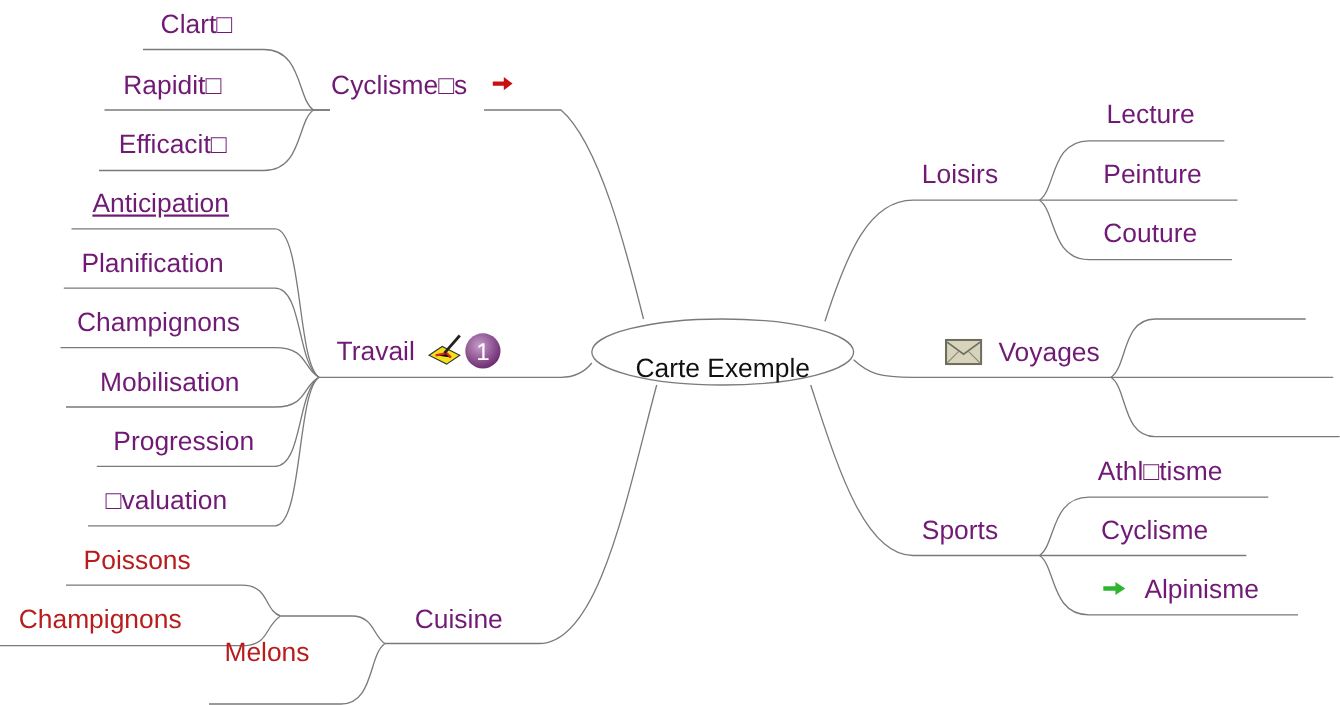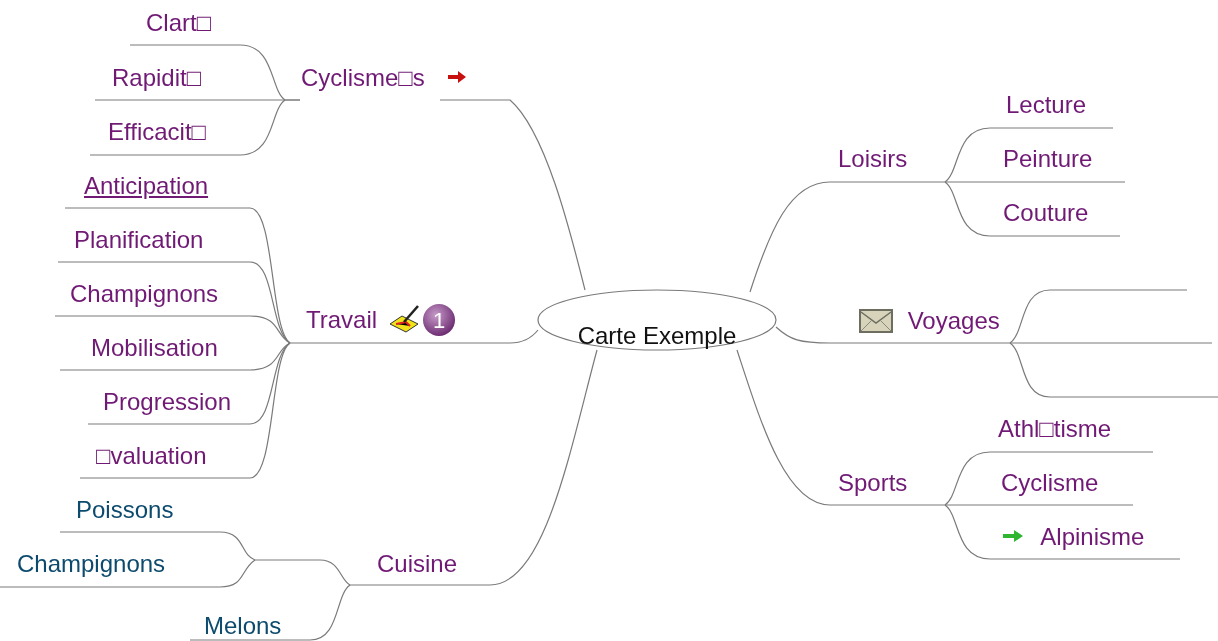--- a/index.html
+++ b/index.html
@@ -1,20 +1,20 @@
 <!DOCTYPE html>
 <html><head>
 <meta charset="utf-8">
 <style>
   html, body { margin:0; padding:0; background:#ffffff; }
   body { width:1218px; height:641px; position:relative; overflow:hidden;
          font-family:"Liberation Sans", sans-serif; }
   #links { position:absolute; left:0; top:0; width:1218px; height:641px; }
   .node { position:absolute; font-size:24px; color:#701a75; white-space:nowrap; line-height:28px; }
-  .node.orange { color:#0c4a6e; }
+  .node.orange { color:#b91c1c; }
   .center { position:absolute; left:538px; top:290px; width:238px; height:60px;
             display:flex; align-items:flex-end; justify-content:center; font-size:24px; color:#111; }
   .icon { display:inline-block; vertical-align:middle; }
 </style>
 </head>
 <body>
 
 <svg id="links" viewBox="0 0 1218 641" fill="none" stroke="#7a7a7a" stroke-width="1.2">
   <ellipse cx="657" cy="320" rx="119" ry="30" fill="#fff"></ellipse>
 
@@ -89,21 +89,21 @@
 <div class="node" style="left:84px;top:172px;text-decoration:underline;">Anticipation</div>
 <div class="node" style="left:74px;top:226px;">Planification</div>
 <div class="node" style="left:70px;top:280px;">Champignons</div>
 <div class="node" style="left:75px;top:334px;margin-left:16px;">Mobilisation</div>
 <div class="node" style="left:103px;top:388px;">Progression</div>
 <div class="node" style="left:96px;top:442px;">□valuation</div>
 
 <div class="node" style="left:377px;top:550px;">Cuisine</div>
 <div class="node orange" style="left:76px;top:496px;">Poissons</div>
 <div class="node orange" style="left:17px;top:550px;">Champignons</div>
-<div class="node orange" style="left:204px;top:612px;">Melons</div>
+<div class="node orange" style="left:204px;top:580px;">Melons</div>
 
 <div class="node" style="left:838px;top:145px;">Loisirs</div>
 <div class="node" style="left:1006px;top:91px;">Lecture</div>
 <div class="node" style="left:1003px;top:145px;">Peinture</div>
 <div class="node" style="left:1003px;top:199px;">Couture</div>
 
 <div class="node" style="left:839px;top:307px;margin-left:20px;">
   <svg class="icon" width="34" height="24" viewBox="0 0 34 24" style="margin-right:8px;margin-top:-4px;">
     <rect x="1" y="1" width="32" height="22" fill="#d8d4bc" stroke="#6d6d60" stroke-width="2"></rect>
     <path d="M2 3 L17 14 L32 3" stroke="#6d6d60" stroke-width="1.5" fill="none"></path>

